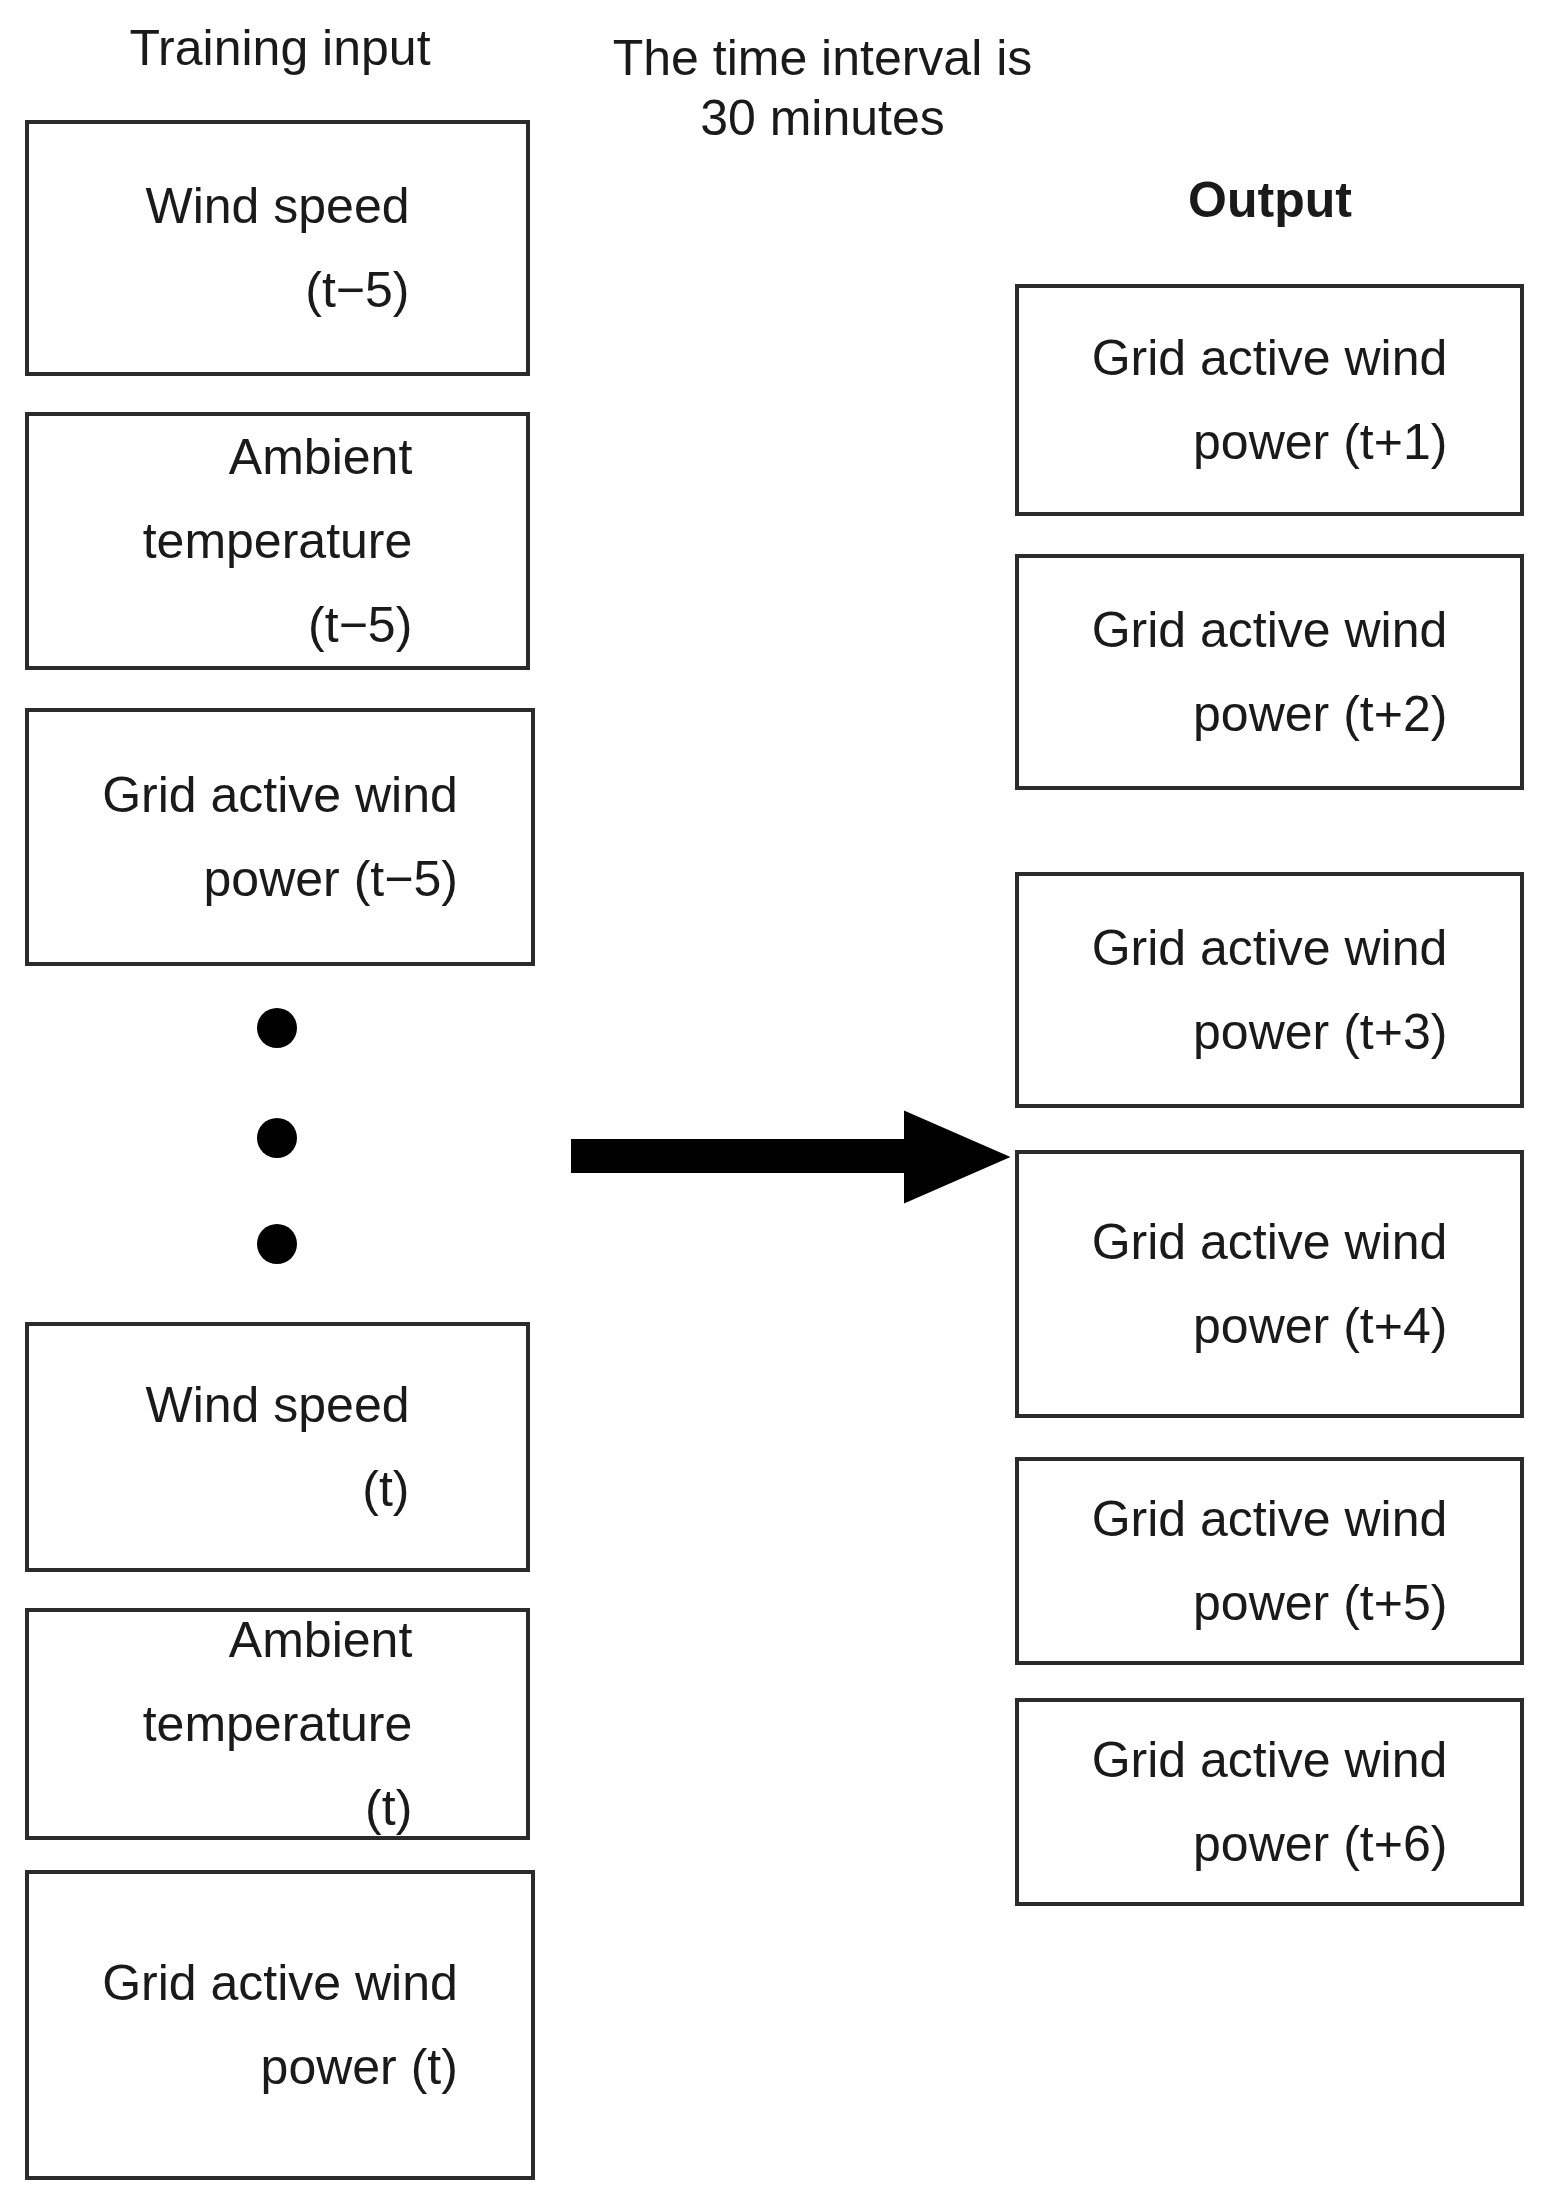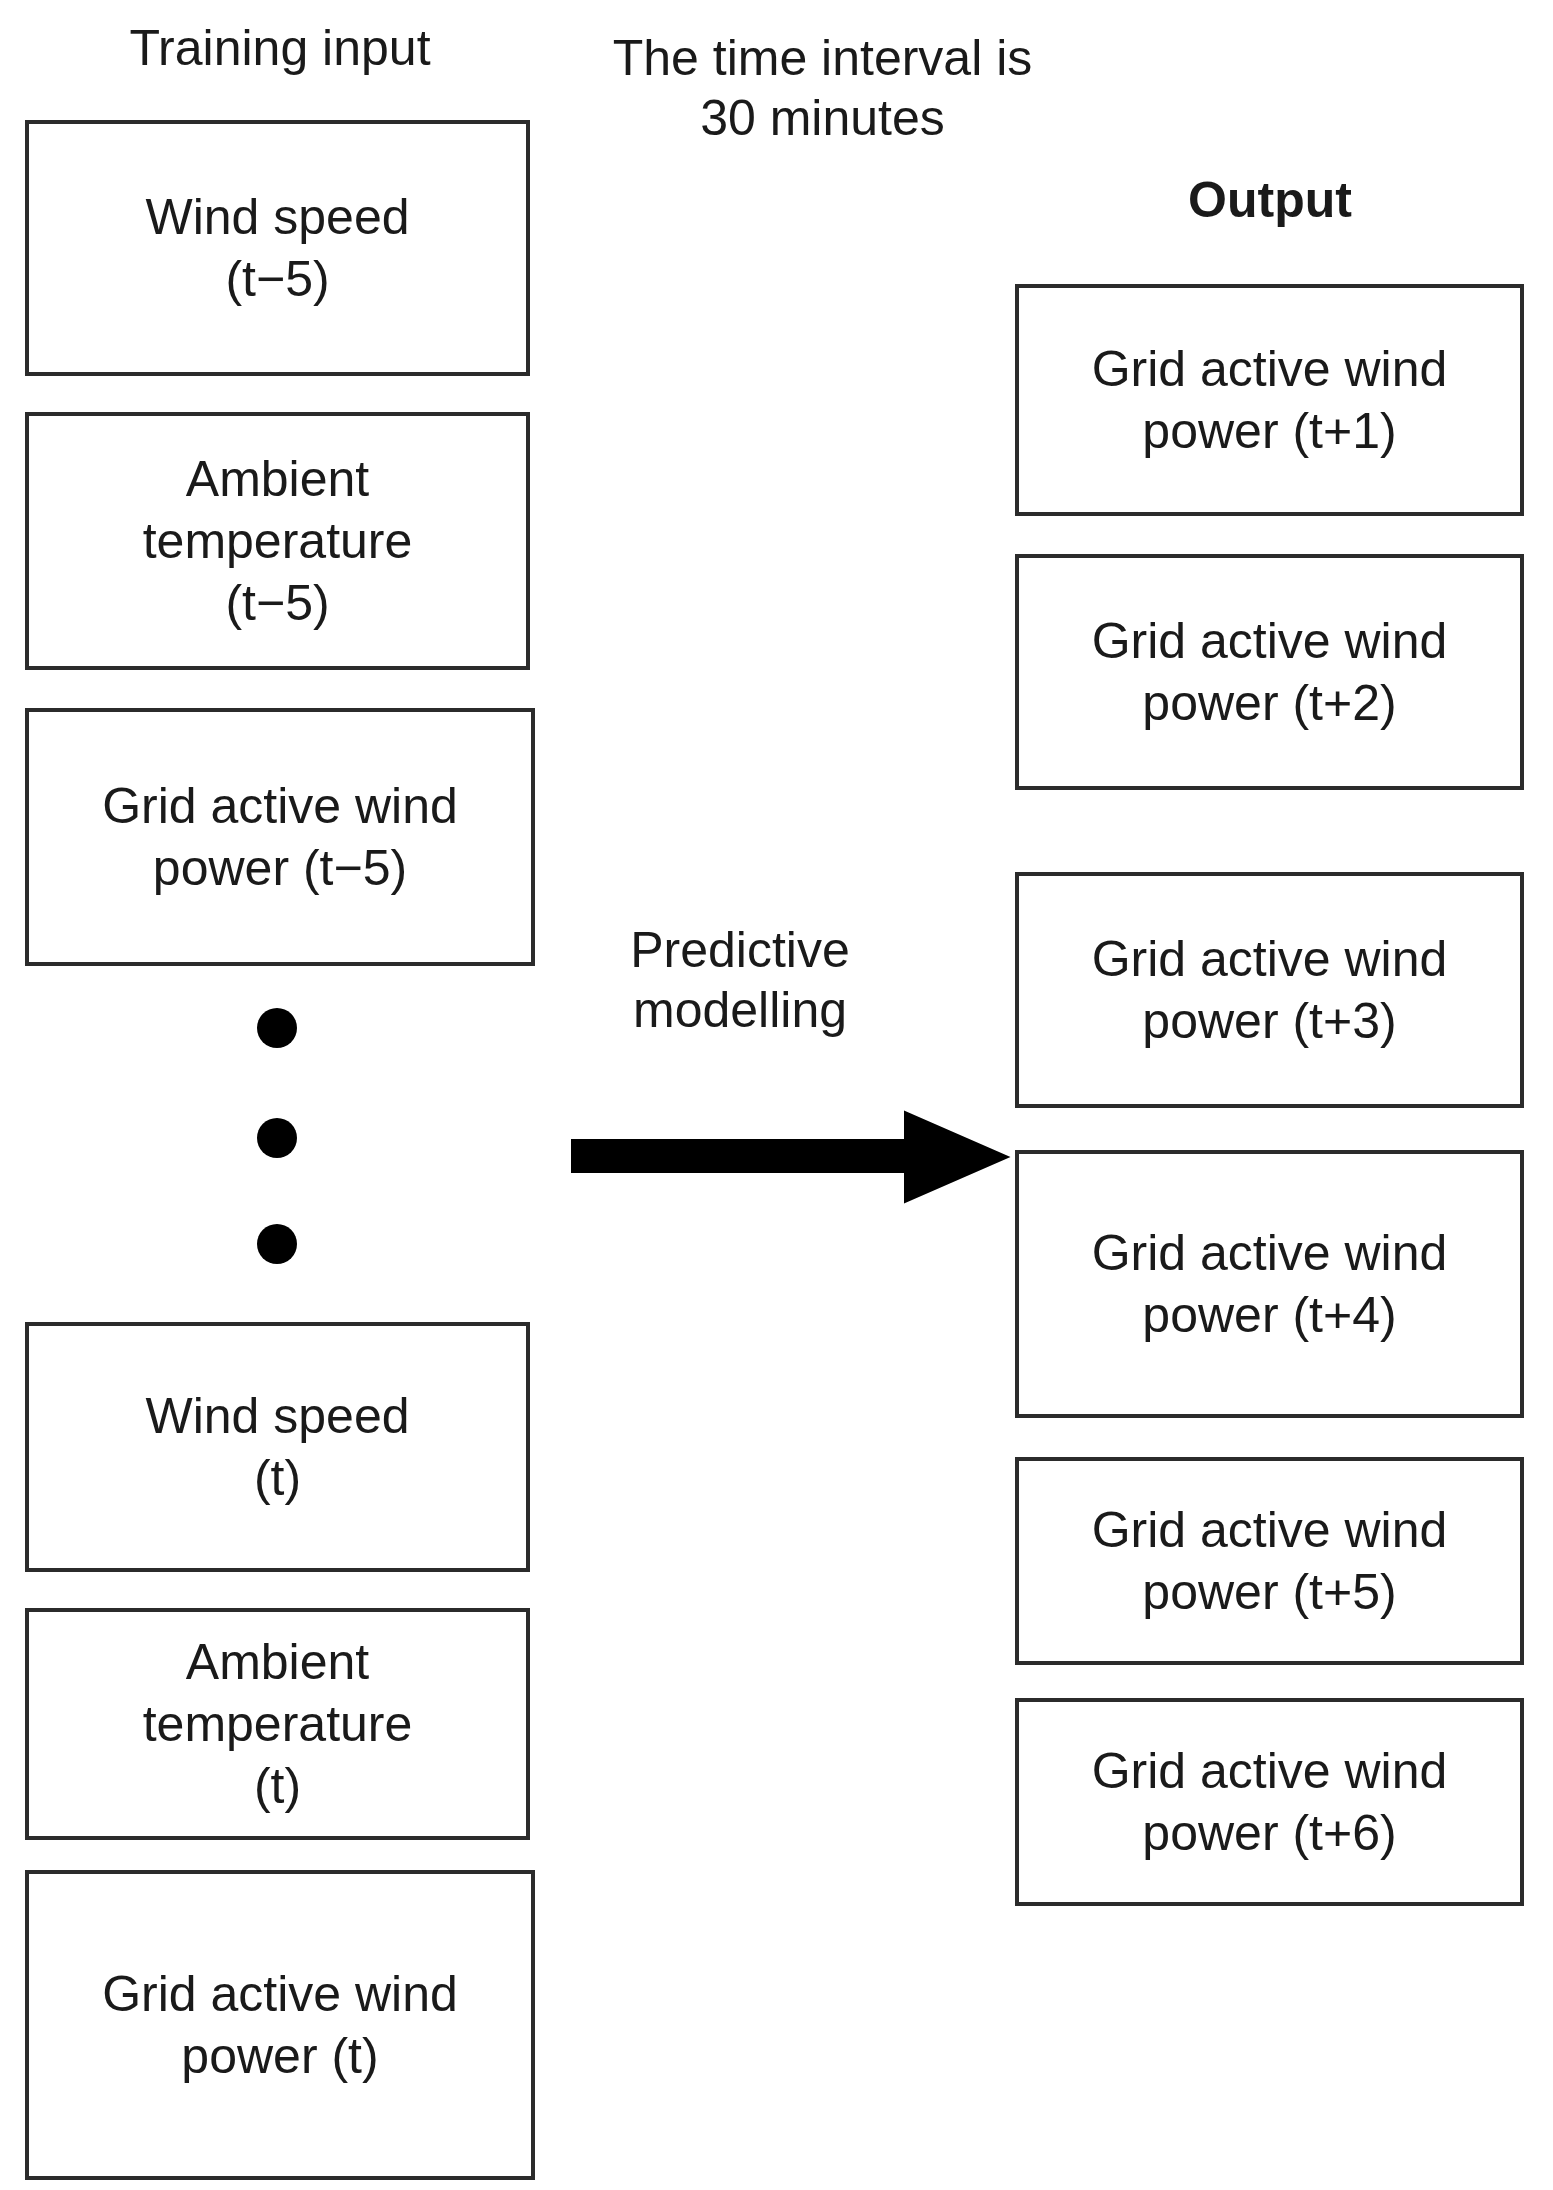--- a/index.html
+++ b/index.html
@@ -28,23 +28,23 @@
   .box {
     position: absolute;
     box-sizing: border-box;
     border: 4px solid #2b2b2b;
     background: #ffffff;
     display: flex;
     align-items: center;
     justify-content: center;
   }
   .box-text {
-    text-align: center;
+    text-align: right;
     font-size: 50px;
-    line-height: 62px;
+    line-height: 84px;
     color: #1a1a1a;
     white-space: pre-line;
     padding: 0 6px;
   }
   .dot {
     position: absolute;
     width: 40px;
     height: 40px;
     border-radius: 50%;
     background: #000000;
@@ -99,22 +99,20 @@
     <span class="box-text">Ambient
 temperature
 (t)</span>
   </div>
 
   <div class="box" style="left:25px; top:1870px; width:510px; height:310px;">
     <span class="box-text">Grid active wind
 power (t)</span>
   </div>
 
-  <div class="label" style="left:570px; top:920px; width:340px;">Predictive
-modelling</div>
 
   <div class="arrow-wrap">
     <svg width="460" height="115" viewBox="0 0 460 115">
       <path d="M 12 40 L 345 40 L 345 12 L 448 57 L 345 102 L 345 72 L 12 72 Z" fill="#000000" stroke="#000000" stroke-width="2"></path>
     </svg>
   </div>
 
   <div class="box" style="left:1015px; top:284px; width:509px; height:232px;">
     <span class="box-text">Grid active wind
 power (t+1)</span>

